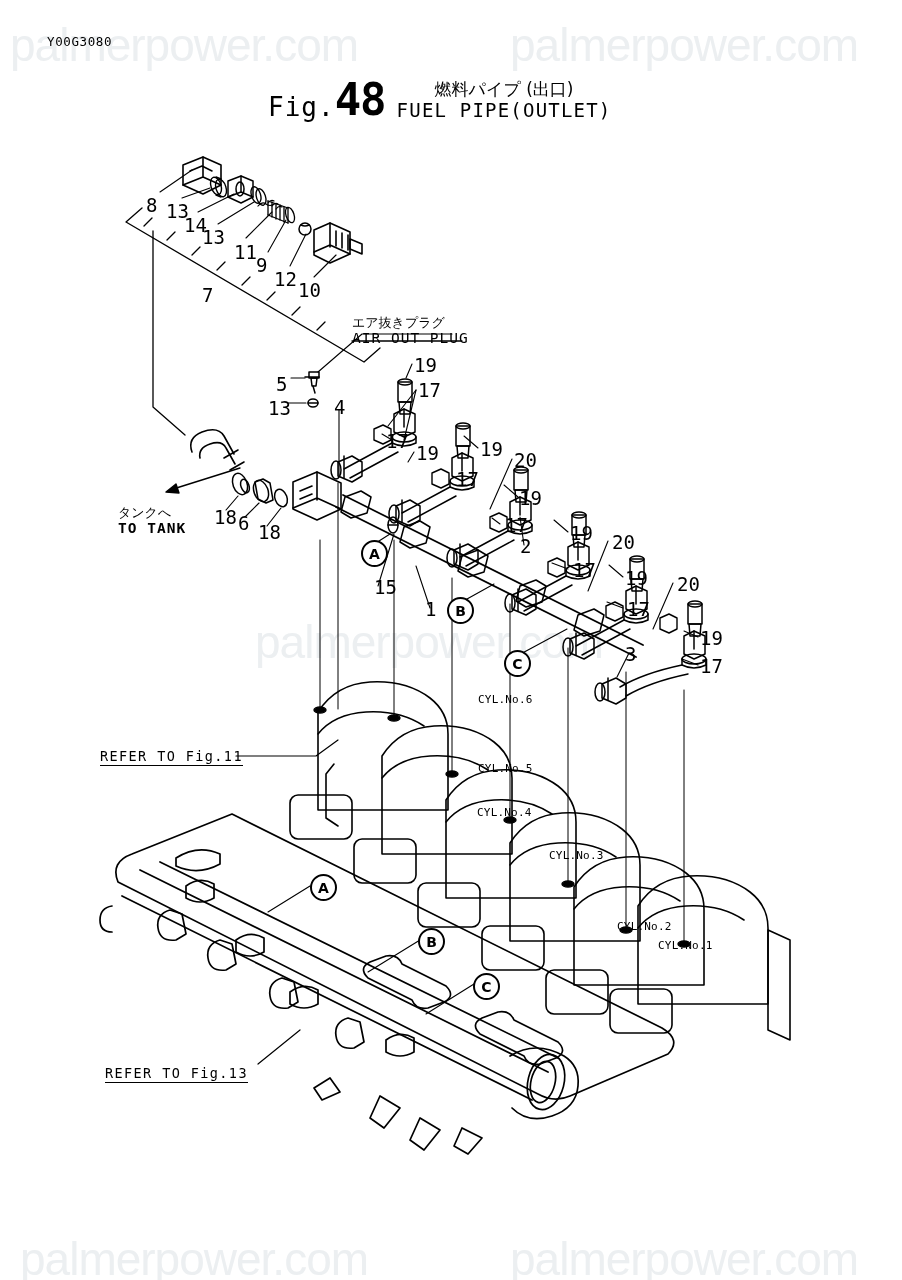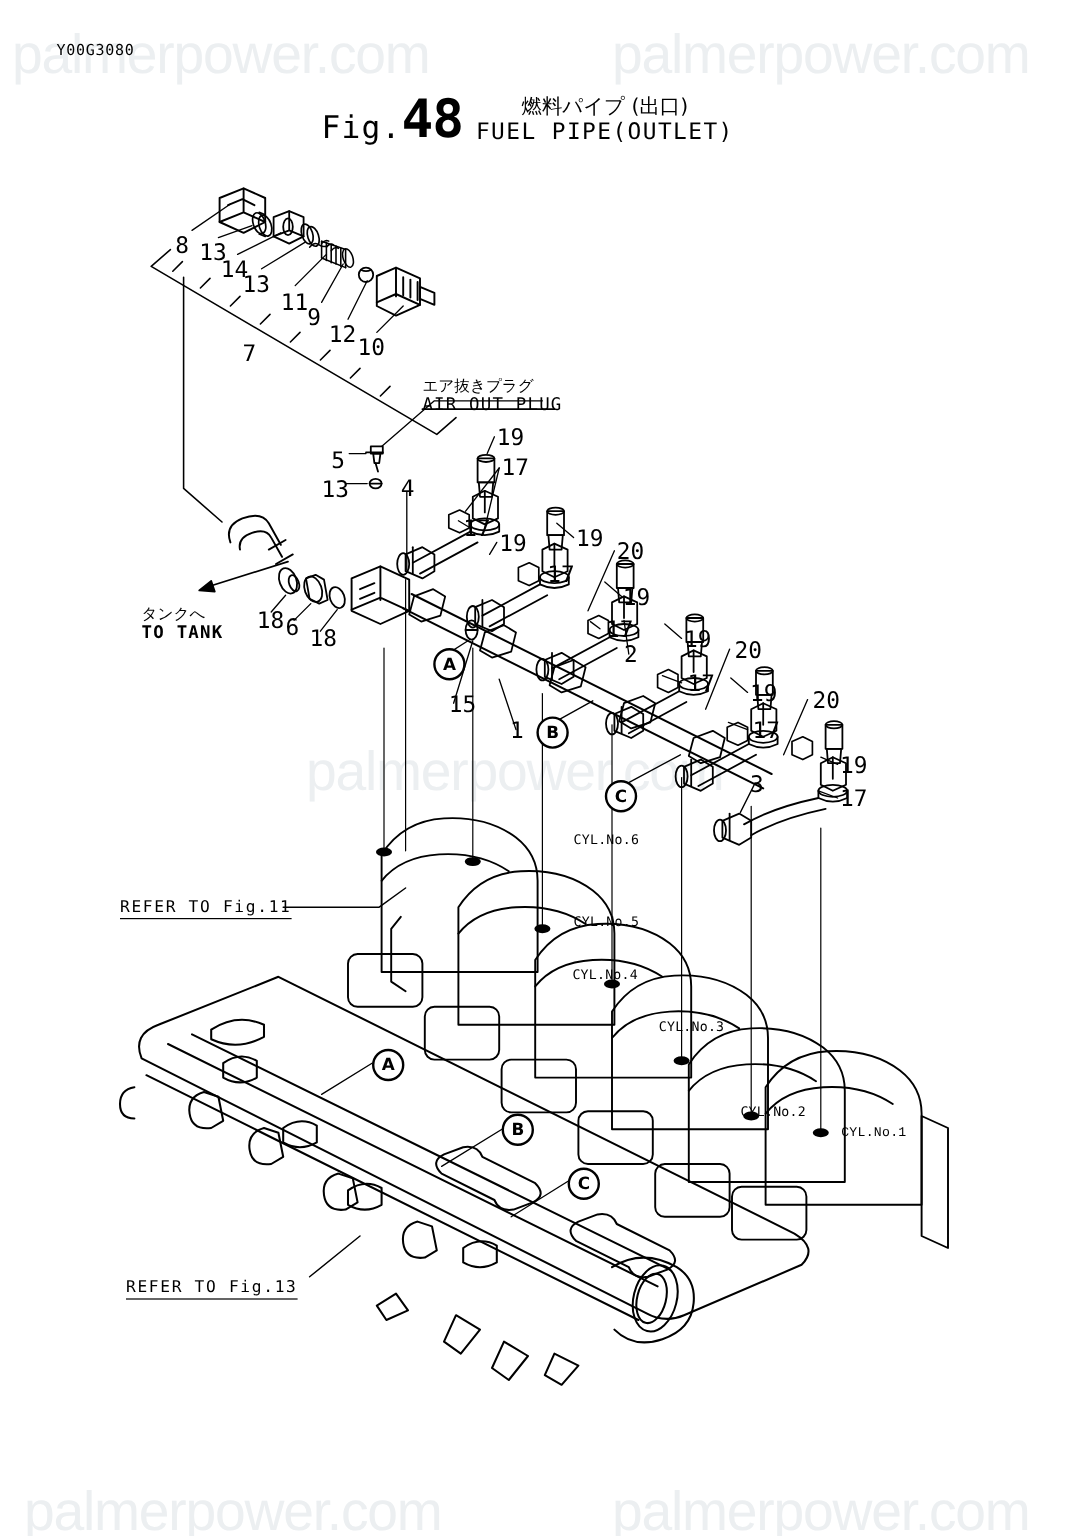--- a/index.html
+++ b/index.html
@@ -470,21 +470,21 @@
     <div class="lbl cal" style="left: 625px; top: 645px;">3</div>
     <div class="lbl cal" style="left: 700px; top: 629px;">19</div>
     <div class="lbl cal" style="left: 700px; top: 657px;">17</div>
   </div>
 <div id="cyl-layer">
     <div class="lbl cyl" style="left: 478px; top: 694px;">CYL.No.6</div>
     <div class="lbl cyl" style="left: 432px; top: 763px; margin-left: 46px;">CYL.No.5</div>
     <div class="lbl cyl" style="left: 477px; top: 807px;">CYL.No.4</div>
     <div class="lbl cyl" style="left: 549px; top: 850px;">CYL.No.3</div>
     <div class="lbl cyl" style="left: 617px; top: 921px;">CYL.No.2</div>
-    <div class="lbl cyl" style="left: 701px; top: 940px; font-family: Liberation Mono, monospace;">CYL.No.1</div>
+    <div class="lbl cyl" style="left: 658px; top: 940px;">CYL.No.1</div>
   </div>
 <div id="marker-layer">
     <div class="circ" style="left: 361px; top: 540px;">A</div>
     <div class="circ" style="left: 447px; top: 597px;">B</div>
     <div class="circ" style="left: 504px; top: 650px;">C</div>
     <div class="circ" style="left: 310px; top: 874px;">A</div>
     <div class="circ" style="left: 418px; top: 928px;">B</div>
     <div class="circ" style="left: 473px; top: 973px;">C</div>
   </div>
 <div id="note-layer">

